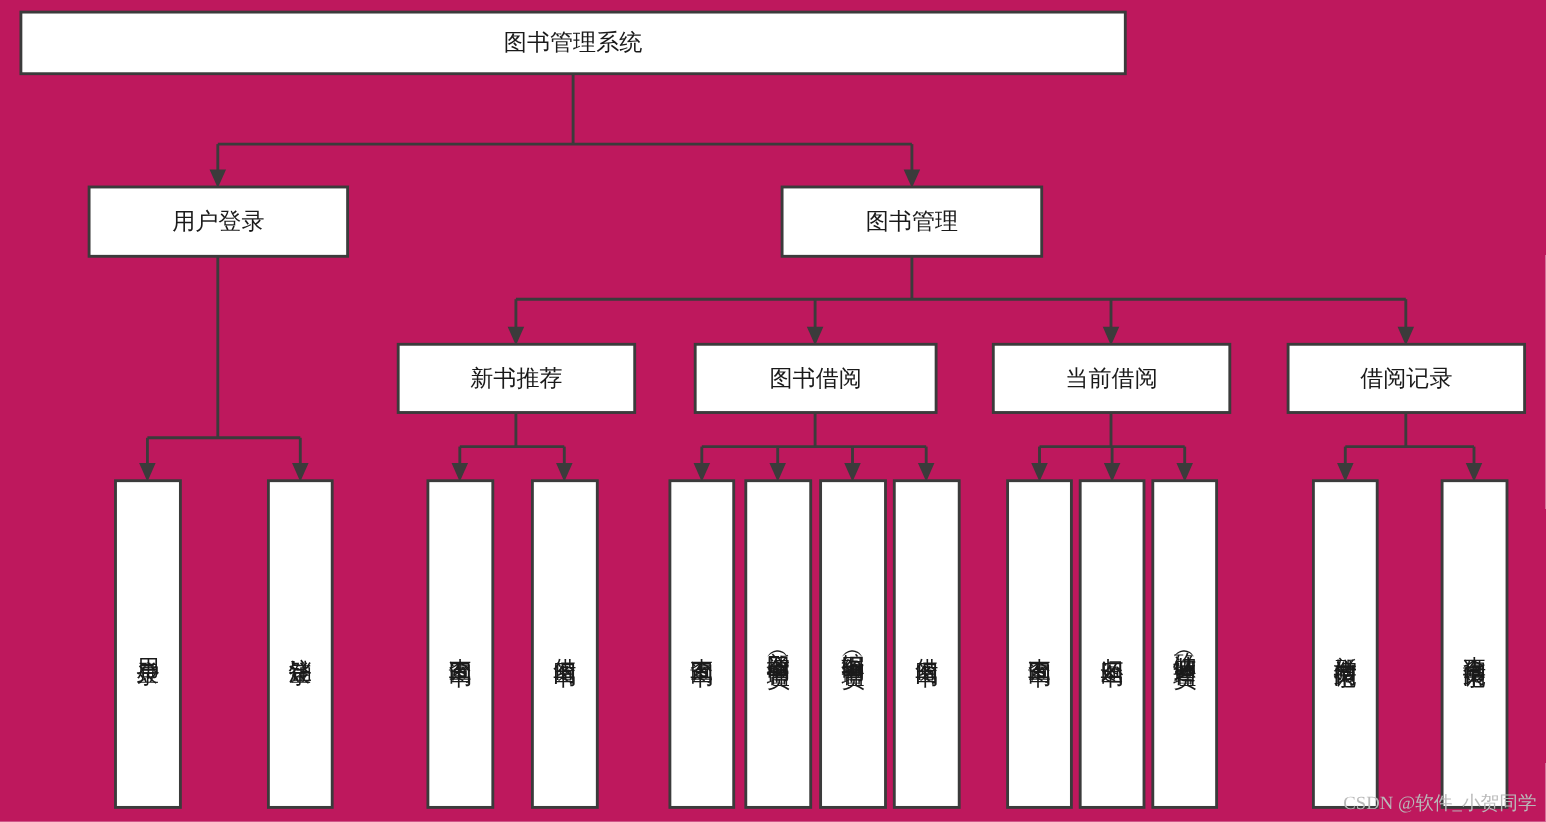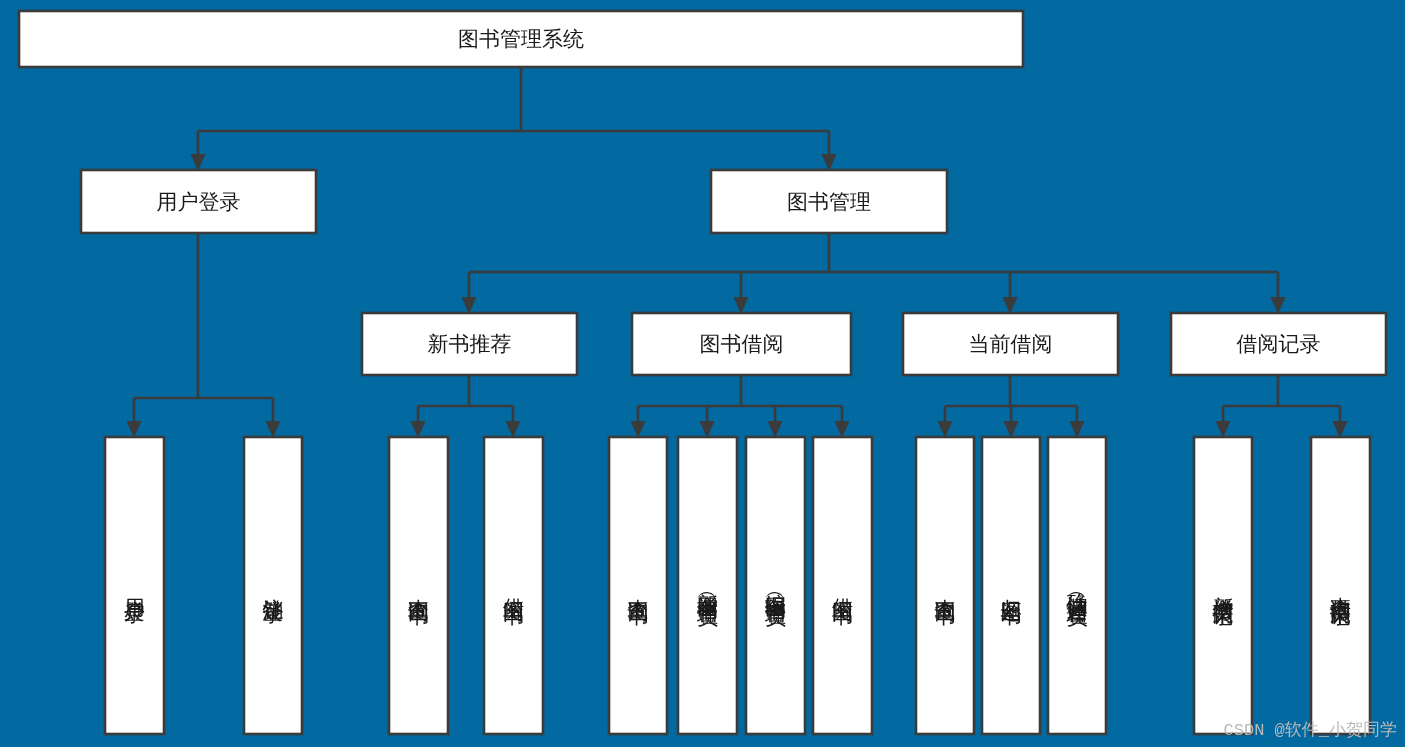--- a/index.html
+++ b/index.html
@@ -11,21 +11,21 @@
   body {
     width: 1405px;
     height: 747px;
     overflow: hidden;
     font-family: "DejaVu Sans", "Liberation Sans", sans-serif;
   }
   #diagram-root {
     position: relative;
     width: 1405px;
     height: 747px;
-    background: #0369a1;
+    background: #be185d;
   }
   svg#diagram-svg {
     position: absolute;
     left: 0;
     top: 0;
     width: 1405px;
     height: 747px;
     display: block;
   }
   .node-box {
@@ -55,21 +55,21 @@
     font-size: 21px;
     fill: #1a1a1a;
     text-anchor: middle;
     writing-mode: vertical-rl;
     letter-spacing: 2px;
   }
   .watermark-text {
     position: absolute;
     right: 8px;
     bottom: 6px;
-    font-family: Liberation Mono, monospace;
+    font-family: Liberation Serif, serif;
     font-size: 17px;
     color: #b9b9b9;
     white-space: nowrap;
     user-select: none;
   }
 </style>
 </head>
 <body>
 
 <div id="diagram-root">

